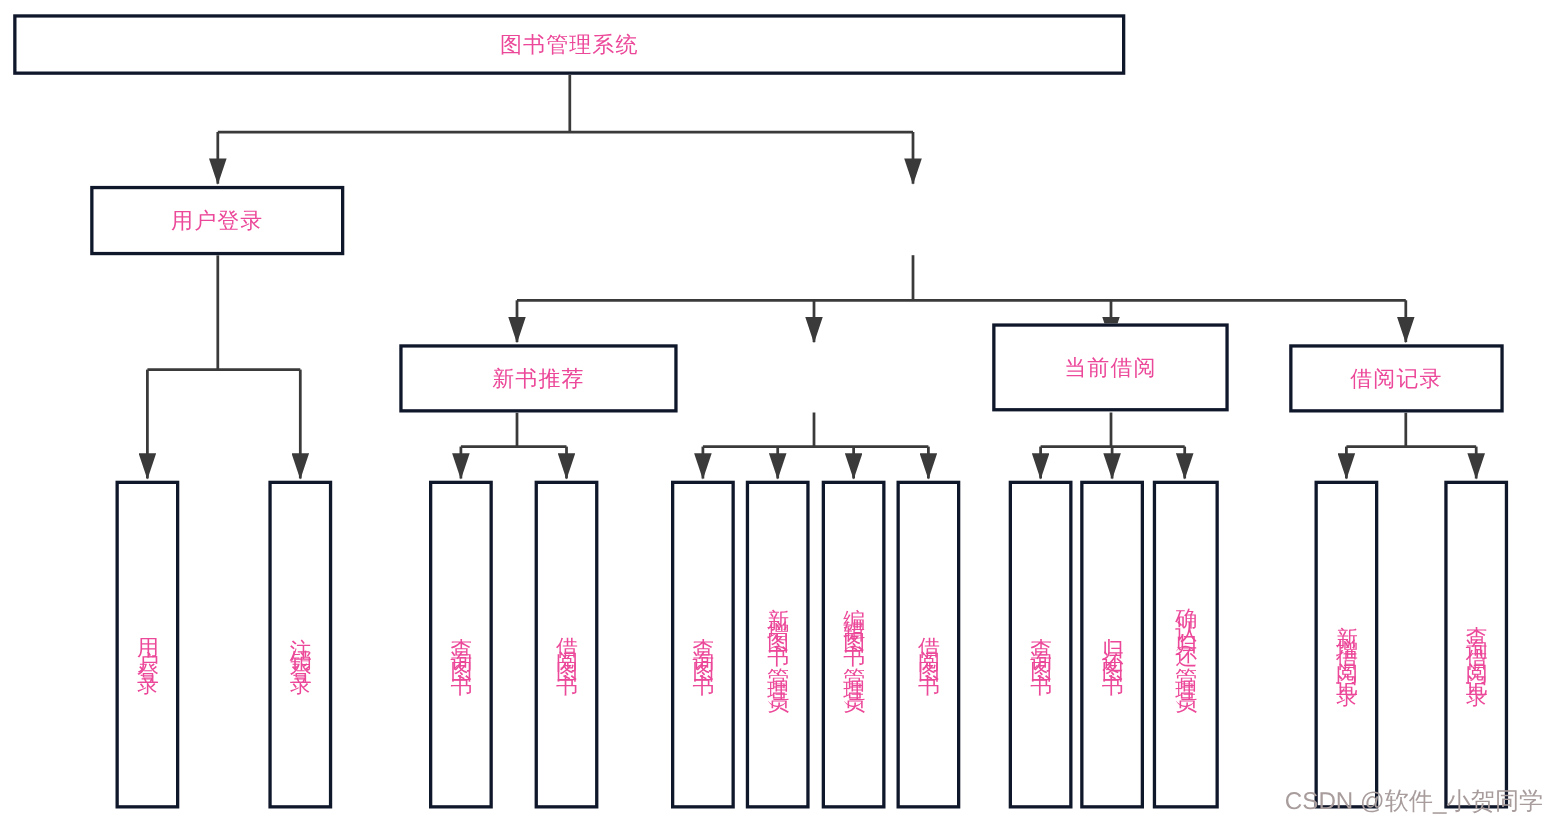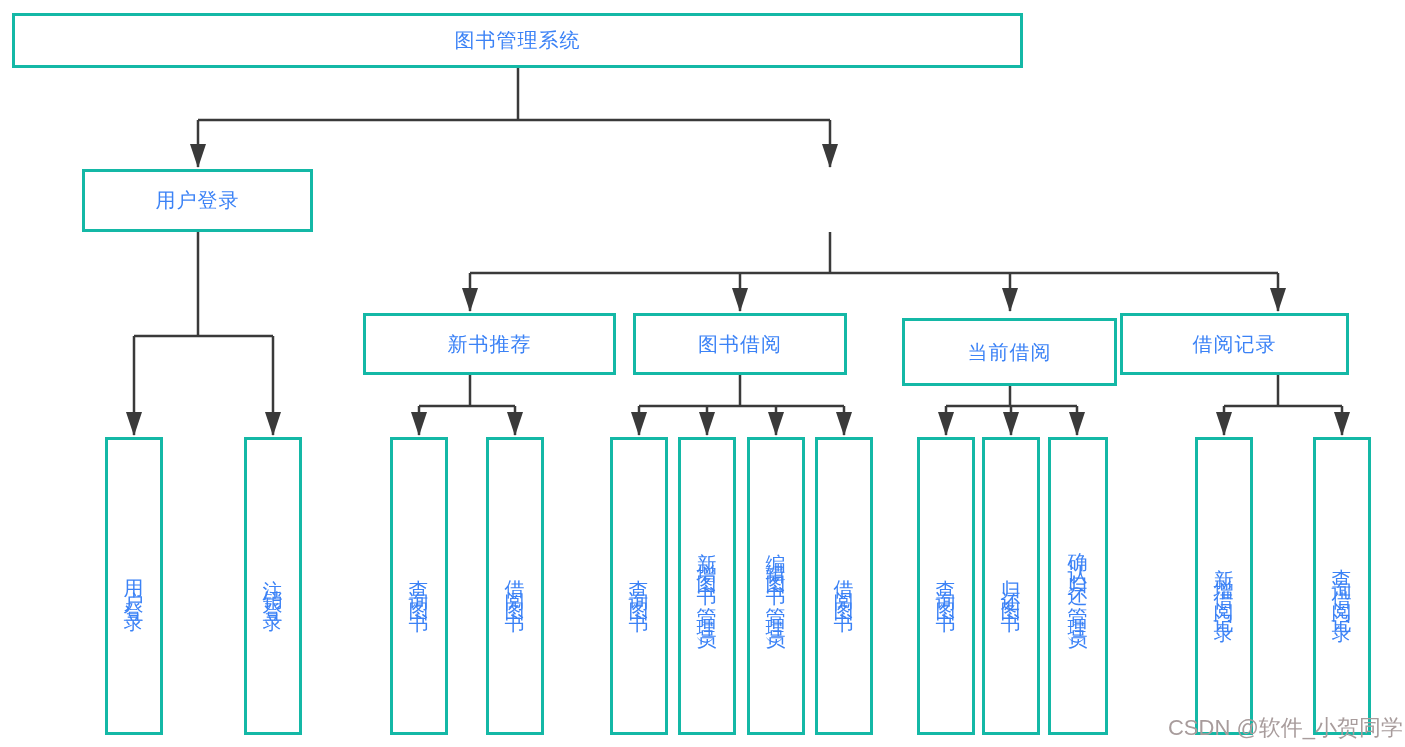--- a/index.html
+++ b/index.html
@@ -8,26 +8,26 @@
     width:1405px;height:747px;
     background:#ffffff;
     font-family:"Liberation Sans", sans-serif;
     overflow:hidden;
   }
   .connectors{position:absolute;left:0;top:0;z-index:0;}
   .connectors line{stroke:#3a3a3a;stroke-width:2.5;}
   .node{
     position:absolute;
     box-sizing:border-box;
-    border:3px solid #14b8a6;
+    border:3px solid #0f172a;
     background:#ffffff;
     display:flex;
     align-items:center;
     justify-content:center;
-    color:#3b82f6;
+    color:#ec4899;
     z-index:1;
   }
   .node.h span{
     font-size:20px;
     letter-spacing:1px;
     white-space:nowrap;
   }
   .node.v span{
     writing-mode:vertical-rl;
     text-orientation:mixed;
@@ -101,27 +101,24 @@
     <span>图书管理系统</span>
   </div>
 
   <div class="node h" style="left:82px;top:169px;width:231px;height:63px">
     <span>用户登录</span>
   </div>
 
   <div class="node h" style="left:363px;top:313px;width:253px;height:62px">
     <span>新书推荐</span>
   </div>
-  <div class="node h" style="left:633px;top:313px;width:214px;height:62px">
-    <span>图书借阅</span>
-  </div>
-  <div class="node h" style="left:902px;top:318px;width:215px;height:68px">
+  <div class="node h" style="left:902px;top:294px;width:215px;height:80px">
     <span>当前借阅</span>
   </div>
-  <div class="node h" style="left:1120px;top:313px;width:229px;height:62px">
+  <div class="node h" style="left:1172px;top:313px;width:195px;height:62px">
     <span>借阅记录</span>
   </div>
 
   <div class="node v" style="left:105px;top:437px;width:58px;height:298px">
     <span>用户登录</span>
   </div>
   <div class="node v" style="left:244px;top:437px;width:58px;height:298px">
     <span>注销登录</span>
   </div>
 

